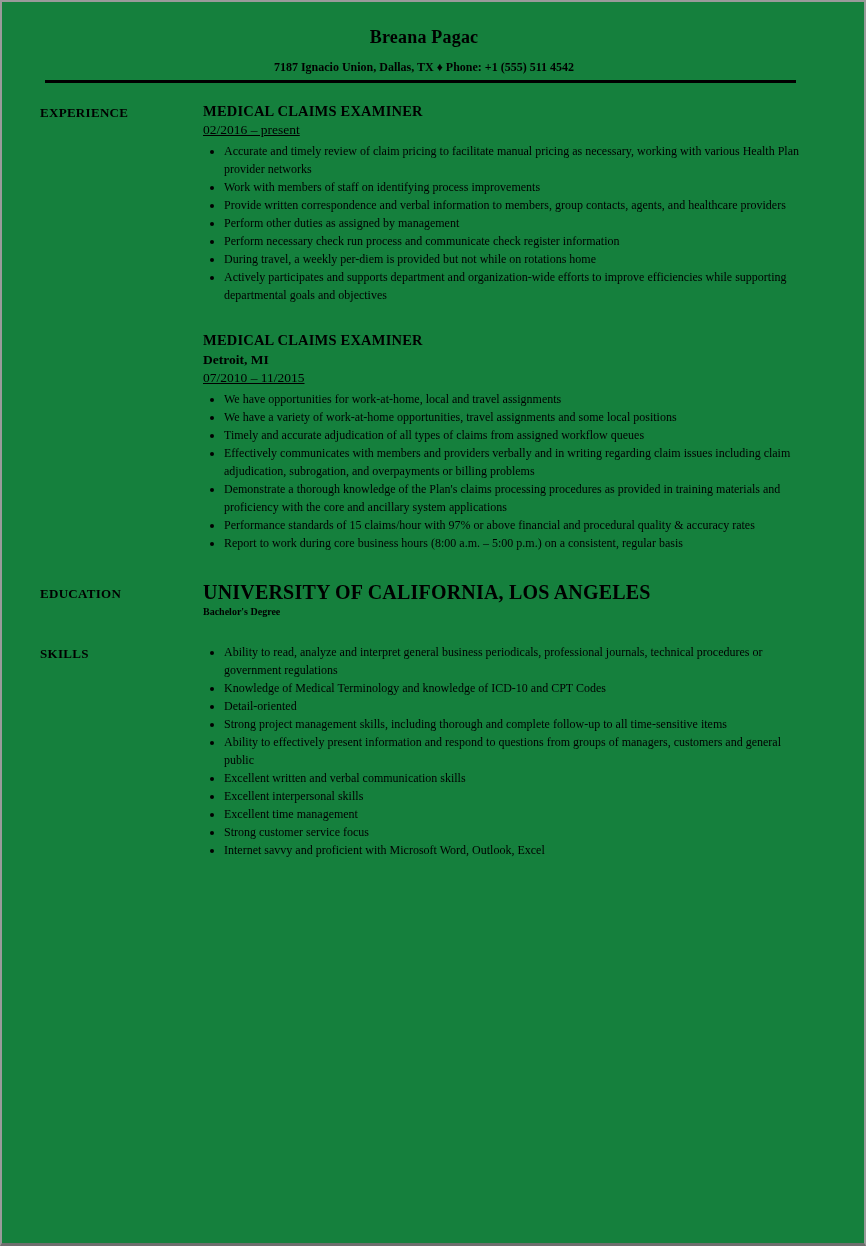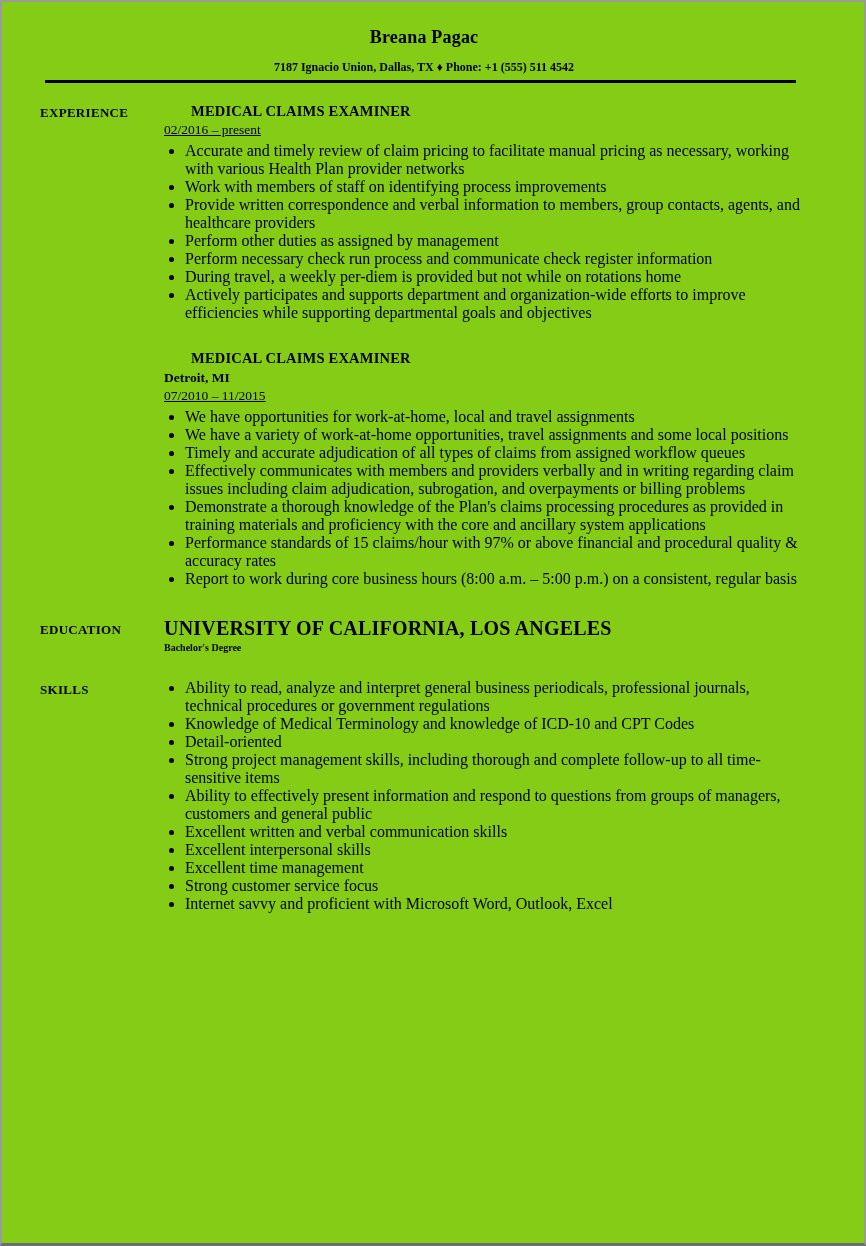--- a/index.html
+++ b/index.html
@@ -7,21 +7,21 @@
   body {
     width: 866px;
     height: 1246px;
     font-family: "Liberation Serif", "DejaVu Serif", serif;
     color: #000000;
     position: relative;
   }
   .page {
     width: 866px;
     height: 1246px;
-    background: #84cc16;
+    background: #15803d;
     border: 2px solid #9a9a9a;
     border-bottom: 3px solid #6e6e6e;
     padding: 24px 56px 20px 38px;
     overflow: hidden;
   }
   
   .header { text-align: center; }
   .name {
     font-size: 18px;
     font-weight: bold;
@@ -38,53 +38,53 @@
     border: none;
     border-top: 3px solid #000000;
     margin: 4px 12px 0 5px;
   }
   
   main { margin-top: 19px; }
   .row {
     display: grid;
     grid-template-columns: 124px 1fr;
     align-items: start;
+    gap: 39px;
   }
   .section-label {
     font-size: 13px;
     font-weight: bold;
     letter-spacing: 0.3px;
     line-height: 19px;
     padding-top: 0.5px;
   }
   
   .job-title {
     font-size: 14.5px;
     font-weight: bold;
     line-height: 19px;
     letter-spacing: 0.2px;
-    margin-left: 27px;
   }
   .job-location {
     font-size: 13.5px;
     font-weight: bold;
     line-height: 19px;
   }
   .job-dates {
     font-size: 13.5px;
     line-height: 18px;
     text-decoration: underline;
   }
   ul.bullets {
     margin-top: 3px;
     padding-left: 21px;
     list-style: disc outside;
   }
   ul.bullets li {
-    font-size: 16px;
+    font-size: 12px;
     line-height: 18px;
   }
   .job + .job { margin-top: 27px; }
   
   .row-education { margin-top: 31px; }
   .school {
     font-size: 20px;
     font-weight: bold;
     line-height: 19px;
     letter-spacing: 0.2px;

